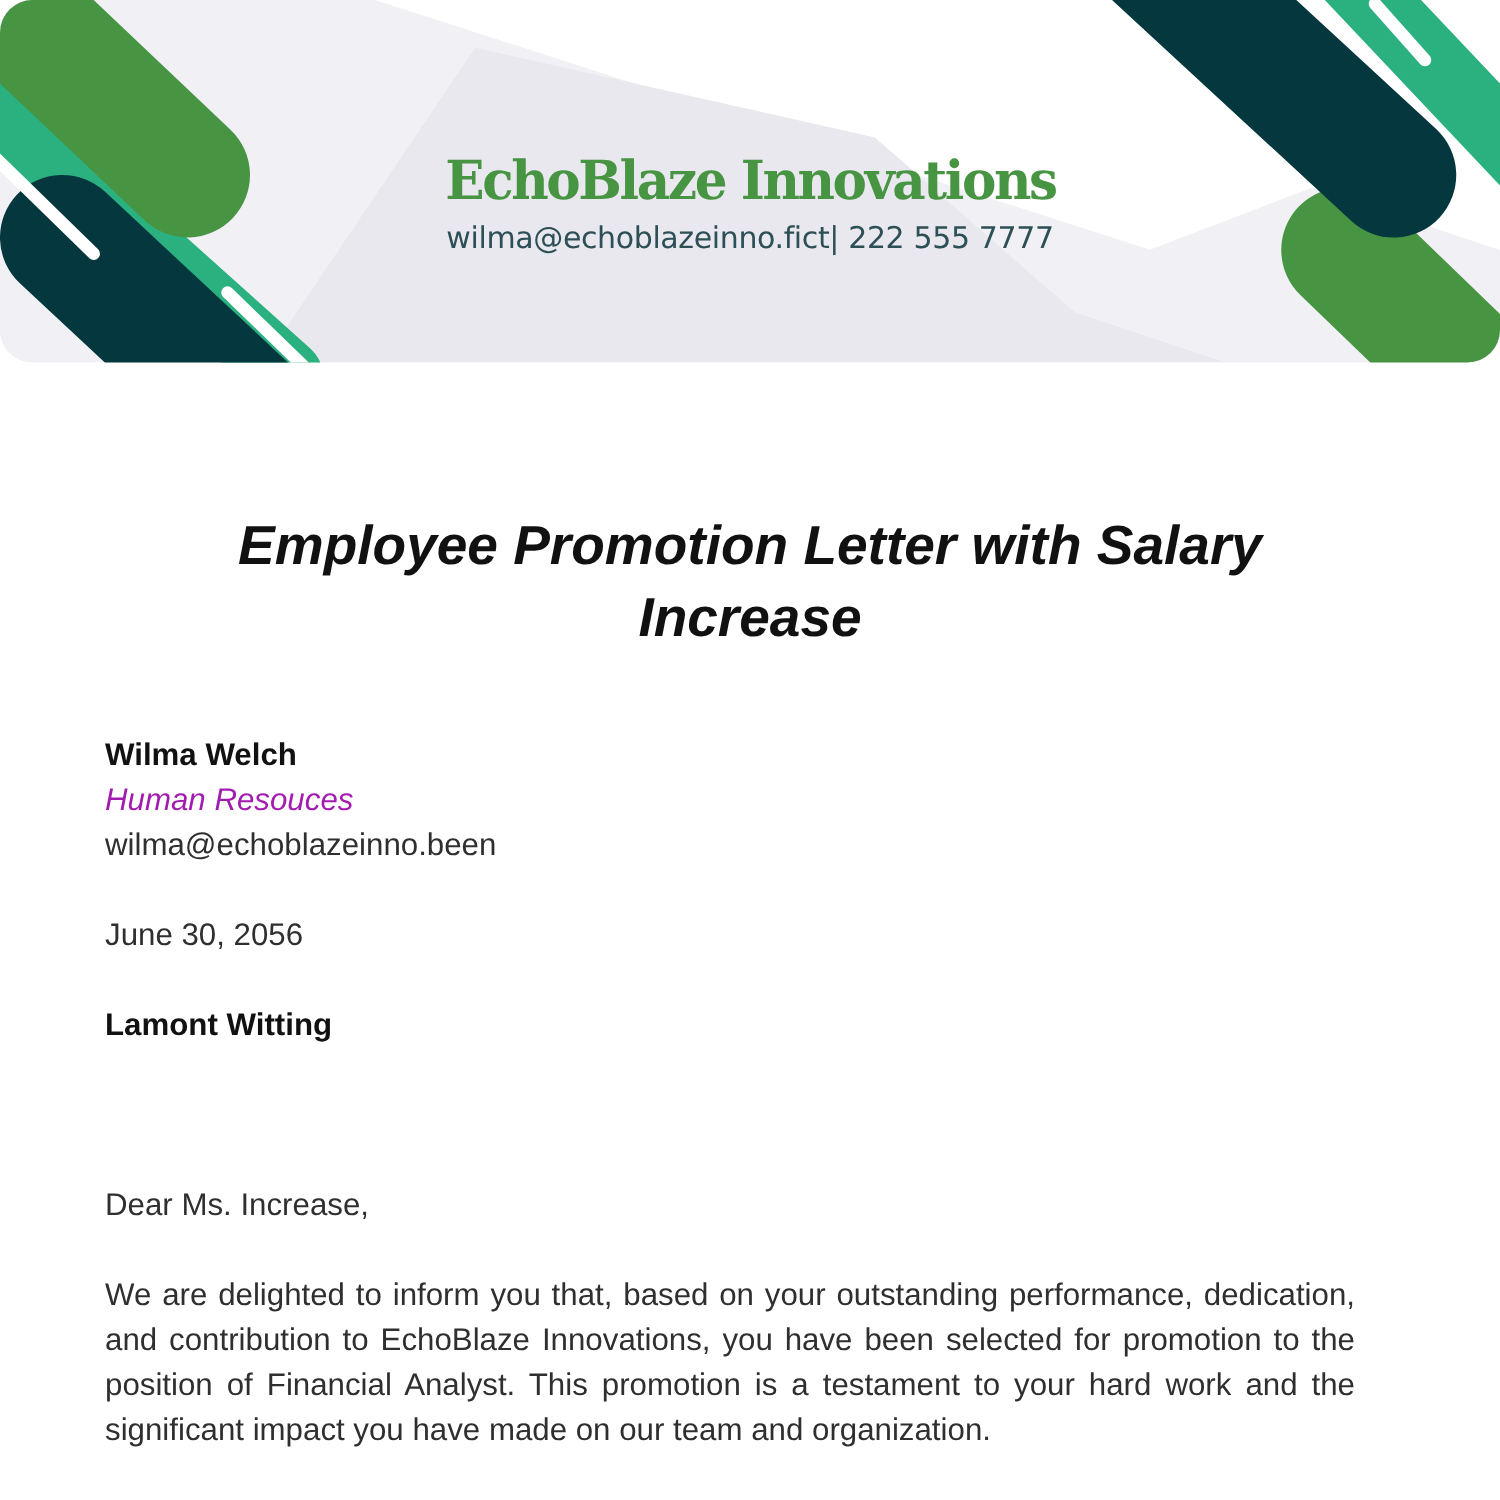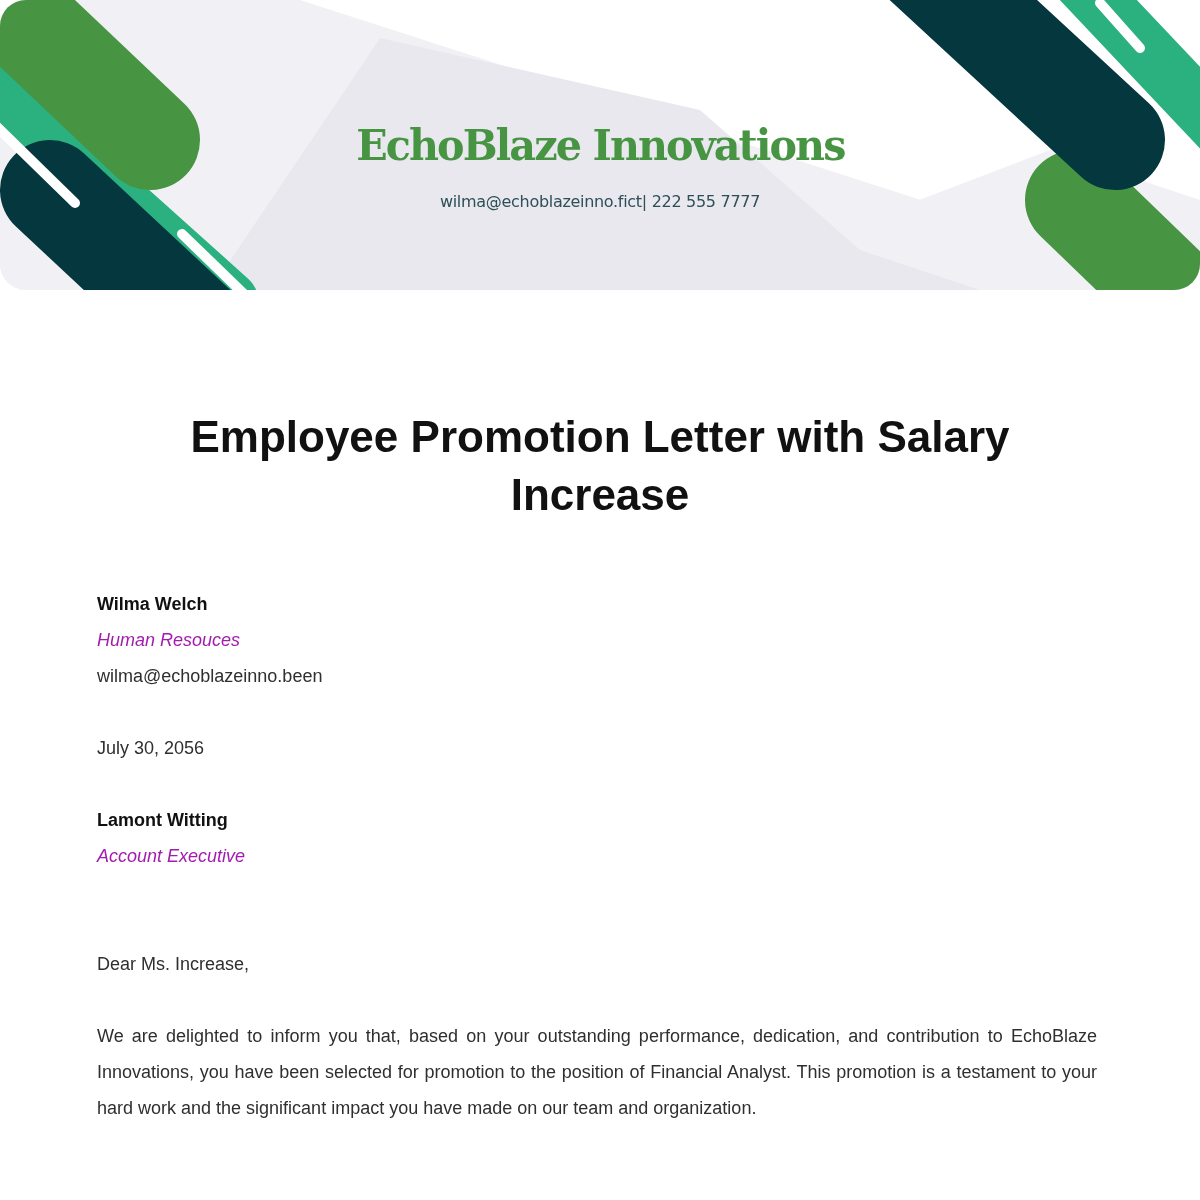--- a/index.html
+++ b/index.html
@@ -15,35 +15,36 @@
     .brand {
       position: absolute; left: 0; top: 116px; width: 1200px; text-align: center;
     }
     .brand-name {
       font-family: "DejaVu Serif", serif; font-weight: bold;
       font-size: 43px; letter-spacing: -2px; color: #479443;
       display: inline-block; transform: scaleX(0.96);
       line-height: 58px;
     }
     .brand-contact {
-      margin-top: 14px;
-      font-family: "DejaVu Sans", sans-serif; font-size: 16px; color: #2d4f56;
+      margin-top: 2px;
+      font-family: "DejaVu Sans", sans-serif; font-size: 24px; color: #2d4f56;
       letter-spacing: -0.3px; line-height: 28px;
     }
 
     .title {
       position: absolute; left: 100px; top: 408px; width: 1000px;
       text-align: center; font-family: "Liberation Sans", sans-serif;
       font-weight: bold; font-size: 44px; line-height: 58px; color: #111111;
       padding-left: -6px;
+      font-style: italic;
     }
 
     .body-text {
-      position: absolute; left: 97px; width: 1000px;
-      font-family: "Liberation Sans", sans-serif; font-size: 18px;
+      position: absolute; left: 84px; width: 1000px;
+      font-family: "Liberation Sans", sans-serif; font-size: 25px;
       line-height: 36px; color: #2f2f2f;
     }
     .line { display: block; height: 36px; }
     .bold { font-weight: bold; color: #111111; }
     .ital { font-style: italic; color: #a21caf; }
 
     .sender { top: 586px; }
     .date { top: 730px; }
     .recipient { top: 802px; }
     .greeting { top: 946px; }
@@ -89,25 +90,24 @@
 
 <h1 class="title">Employee Promotion Letter with Salary Increase</h1>
 
 <div class="body-text sender">
   <span class="line bold">Wilma Welch</span>
   <span class="line ital">Human Resouces</span>
   <span class="line">wilma@echoblazeinno.been</span>
 </div>
 
 <div class="body-text date">
-  <span class="line">July 30, 2056</span>
+  <span class="line">June 30, 2056</span>
 </div>
 
 <div class="body-text recipient">
   <span class="line bold">Lamont Witting</span>
-  <span class="line ital">Account Executive</span>
 </div>
 
 <div class="body-text greeting">
   <span class="line">Dear Ms. Increase,</span>
 </div>
 
 <p class="body-text paragraph">We are delighted to inform you that, based on your outstanding performance, dedication, and contribution to EchoBlaze Innovations, you have been selected for promotion to the position of Financial Analyst. This promotion is a testament to your hard work and the significant impact you have made on our team and organization.</p>
 
 </body></html>

